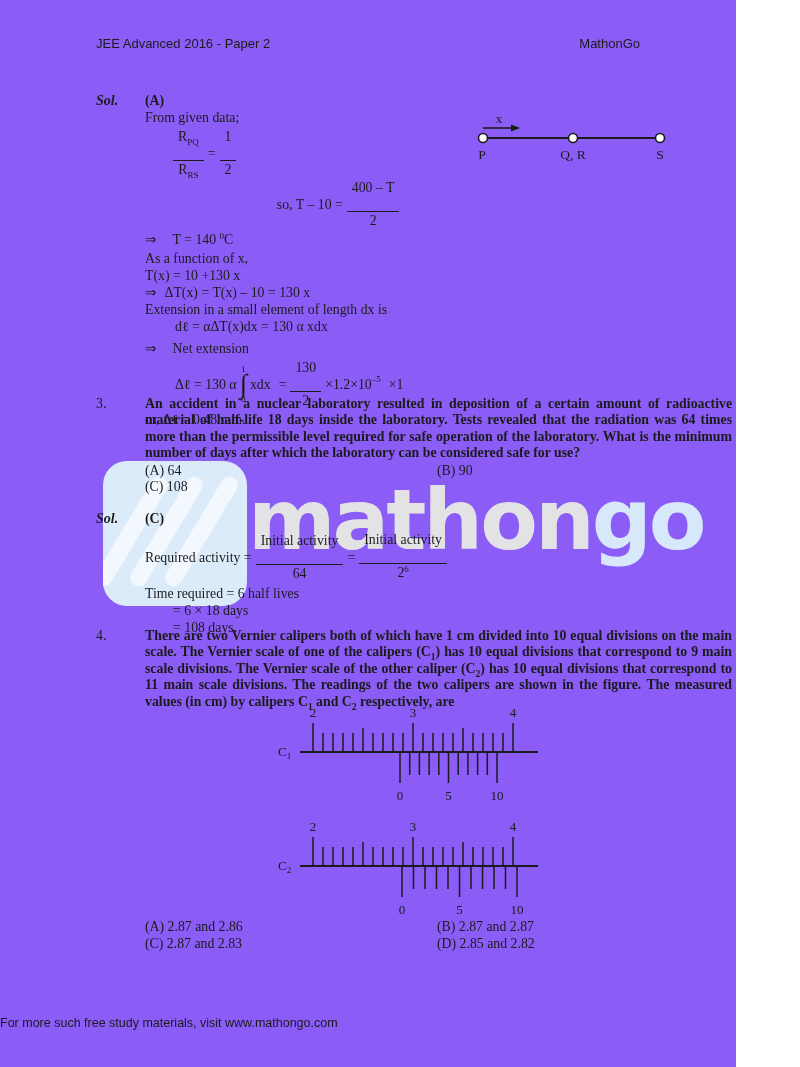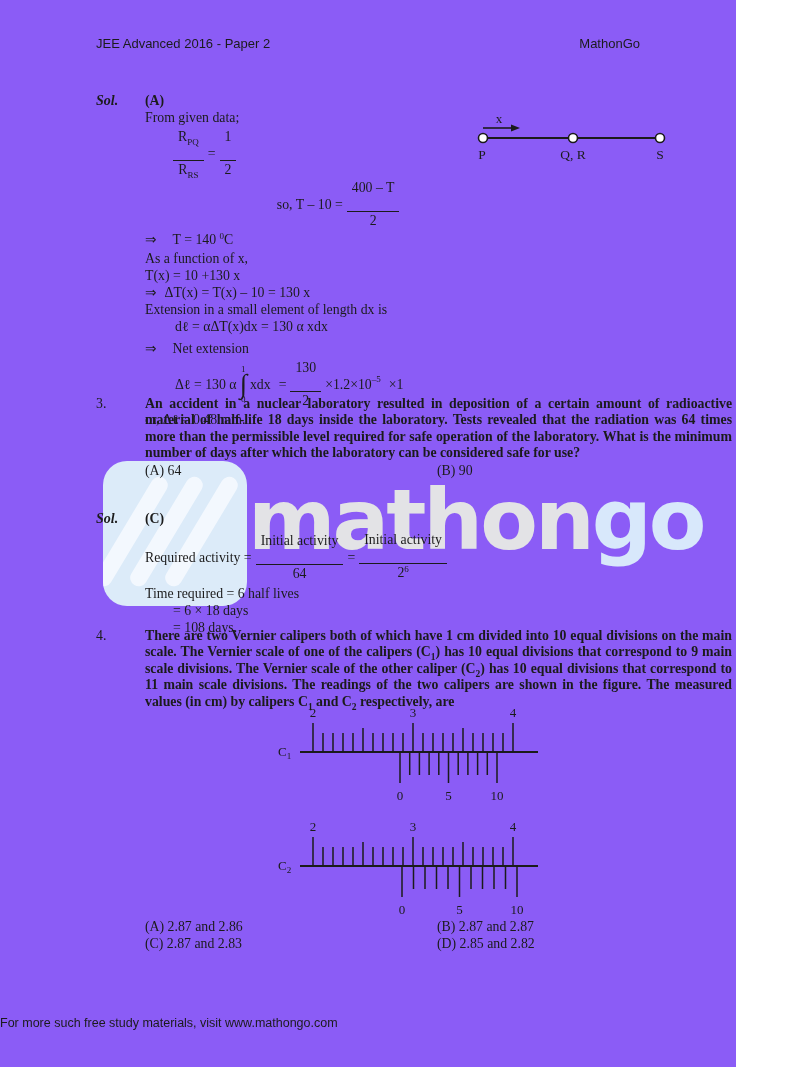--- a/index.html
+++ b/index.html
@@ -133,20 +133,21 @@
     </svg>
   </div>
 
   <div class="abs flexrow" style="left:96px;top:396px;width:636px;">
     <div class="num-col">3.</div>
     <div style="width:587px;">
       <div class="para">An accident in a nuclear laboratory resulted in deposition of a certain amount of radioactive material of half-life 18 days inside the laboratory.  Tests revealed that the radiation was 64 times more than the permissible level required for safe operation of the laboratory.  What is the minimum number of days after which the laboratory can be considered safe for use?</div>
       <div class="opt-grid">
         <span>(A) 64</span>
         <span>(B) 90</span>
+        <span>(C) 108</span>
       </div>
     </div>
   </div>
 
   <div class="abs flexrow" style="left:96px;top:510px;width:640px;">
     <div class="lbl-col">Sol.</div>
     <div class="body-col">
       <div class="ans">(C)</div>
       <div class="mrow" style="margin:5px 0 3px 0;">
         <span>Required activity =</span>

